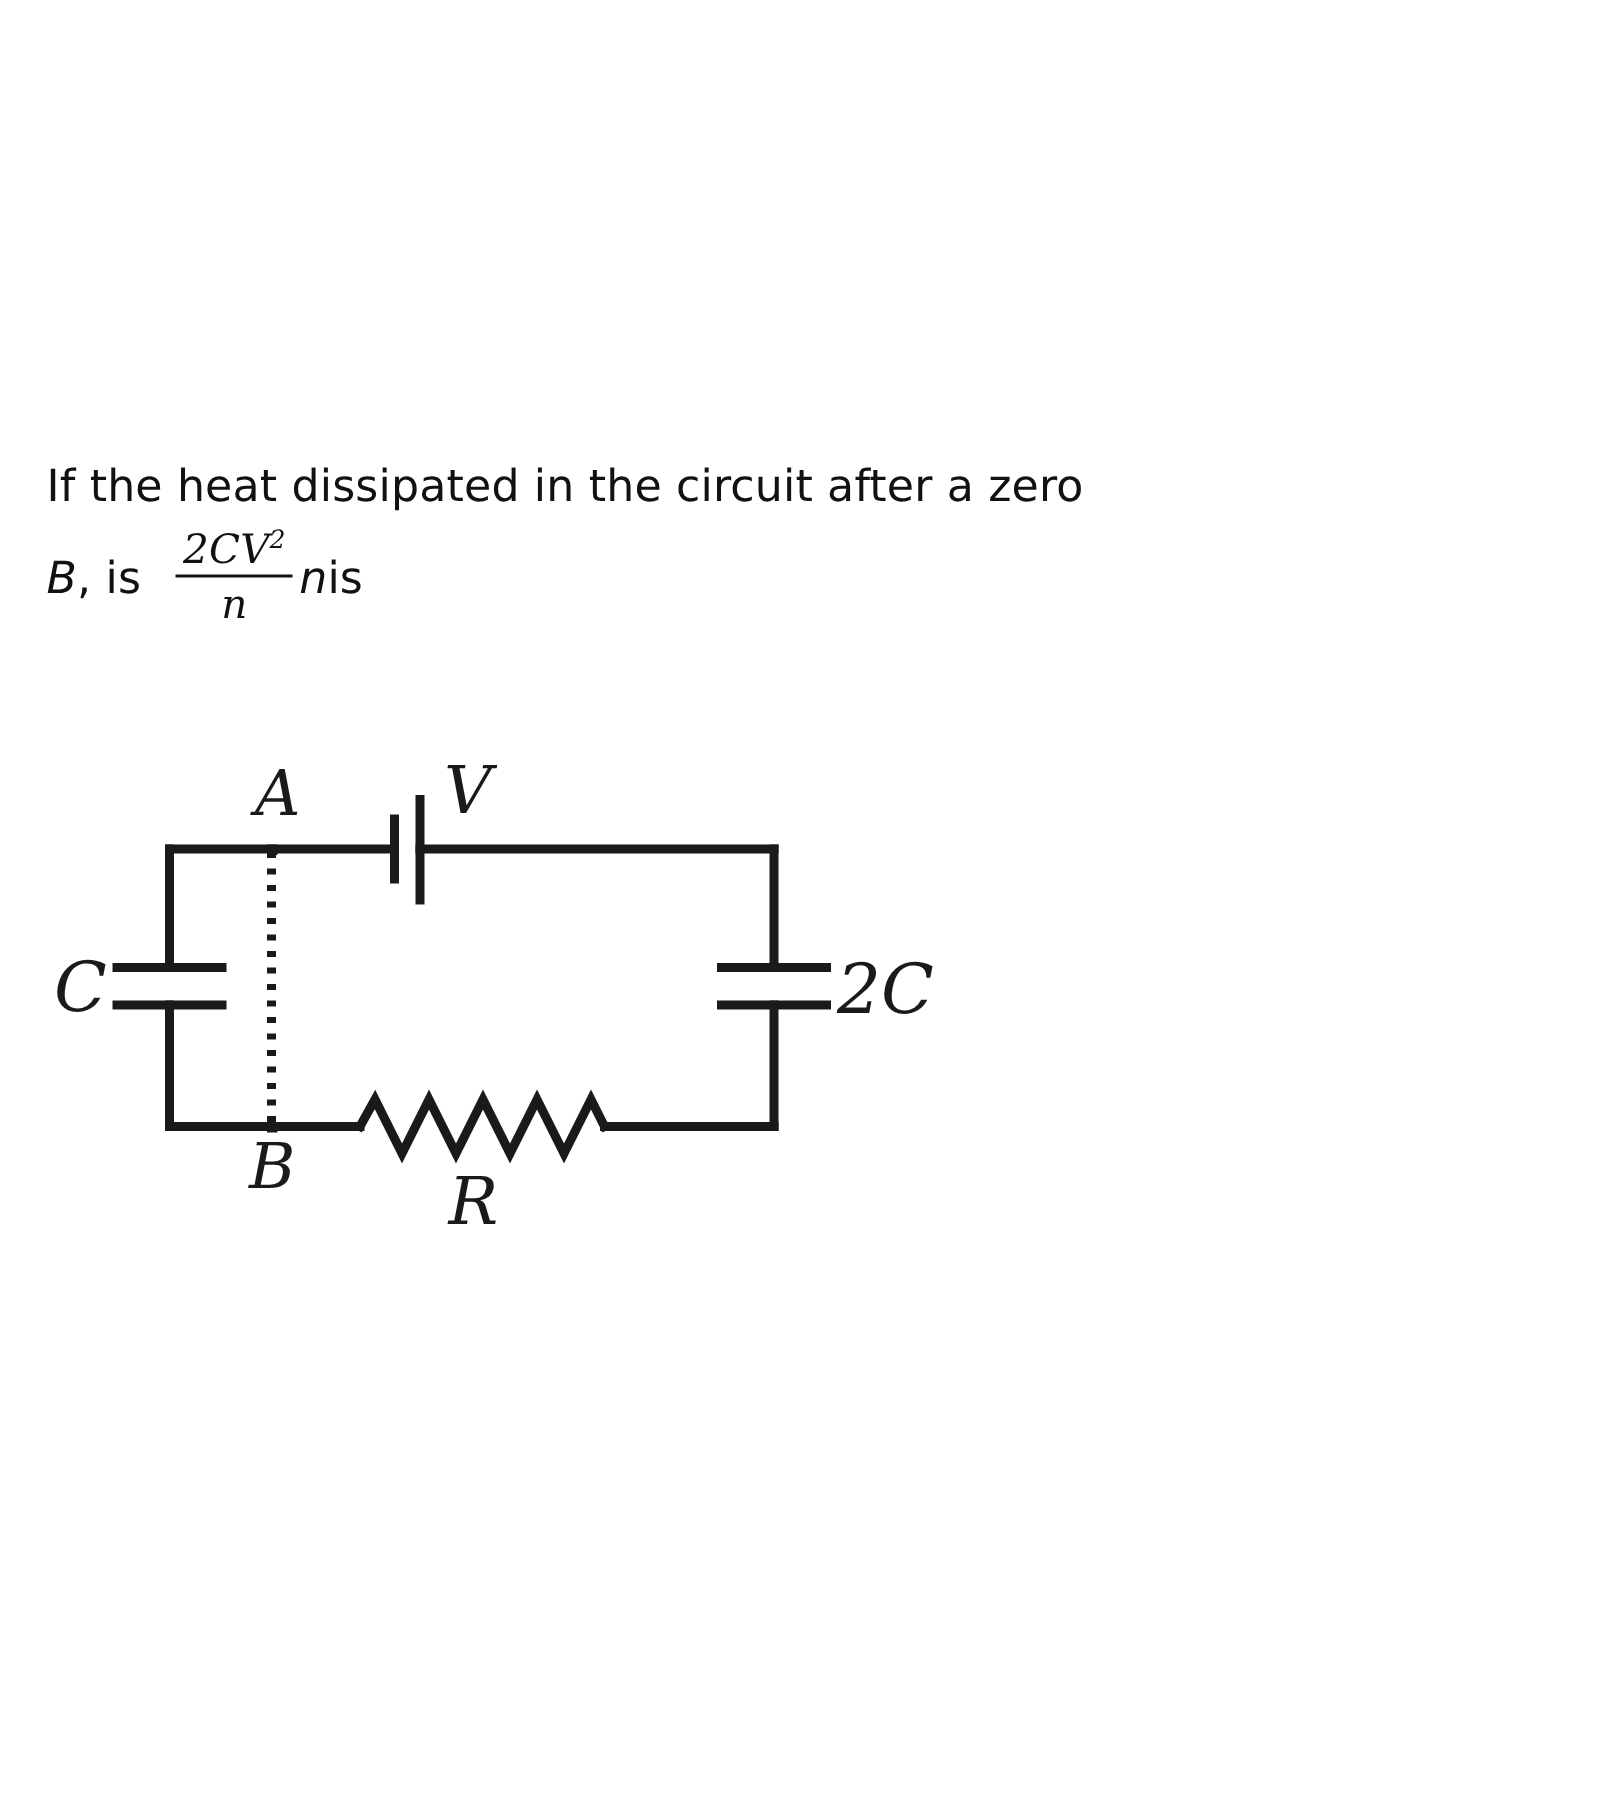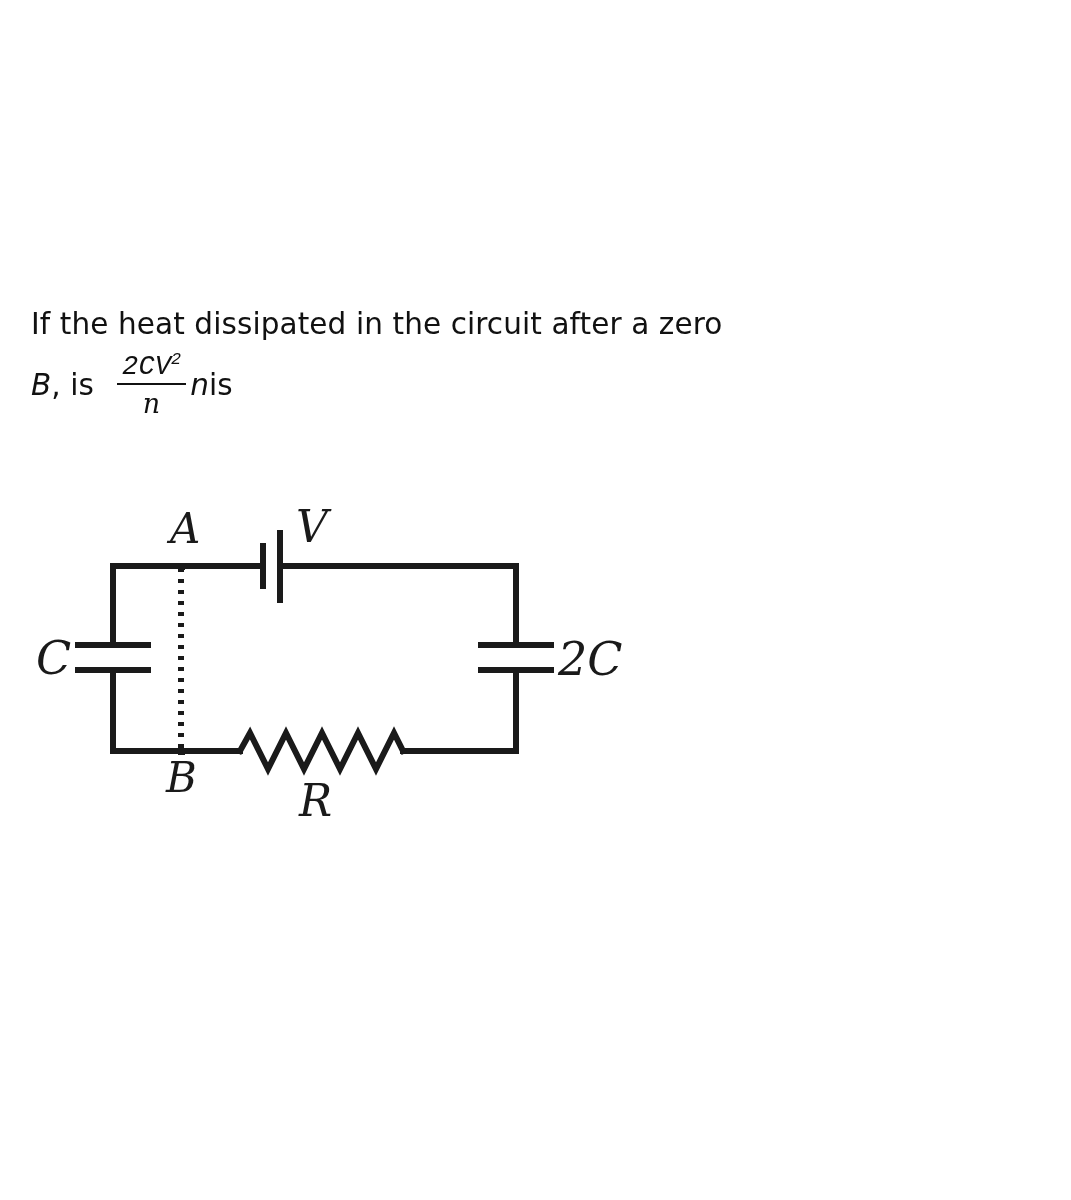--- a/index.html
+++ b/index.html
@@ -61,21 +61,20 @@
     vertical-align: middle;
     margin: 0 4px 0 12px;
     position: relative;
     top: 1px;
   }
   .frac .num {
     font-size: 27px;
     line-height: 1.05;
     padding: 0 5px 2px 5px;
     white-space: nowrap;
-    font-family: Liberation Mono, monospace;
   }
   .frac .num sup {
     font-size: 0.62em;
     vertical-align: super;
     line-height: 0;
   }
   .frac .bar {
     width: 100%;
     height: 2.4px;
     background: #111111;

